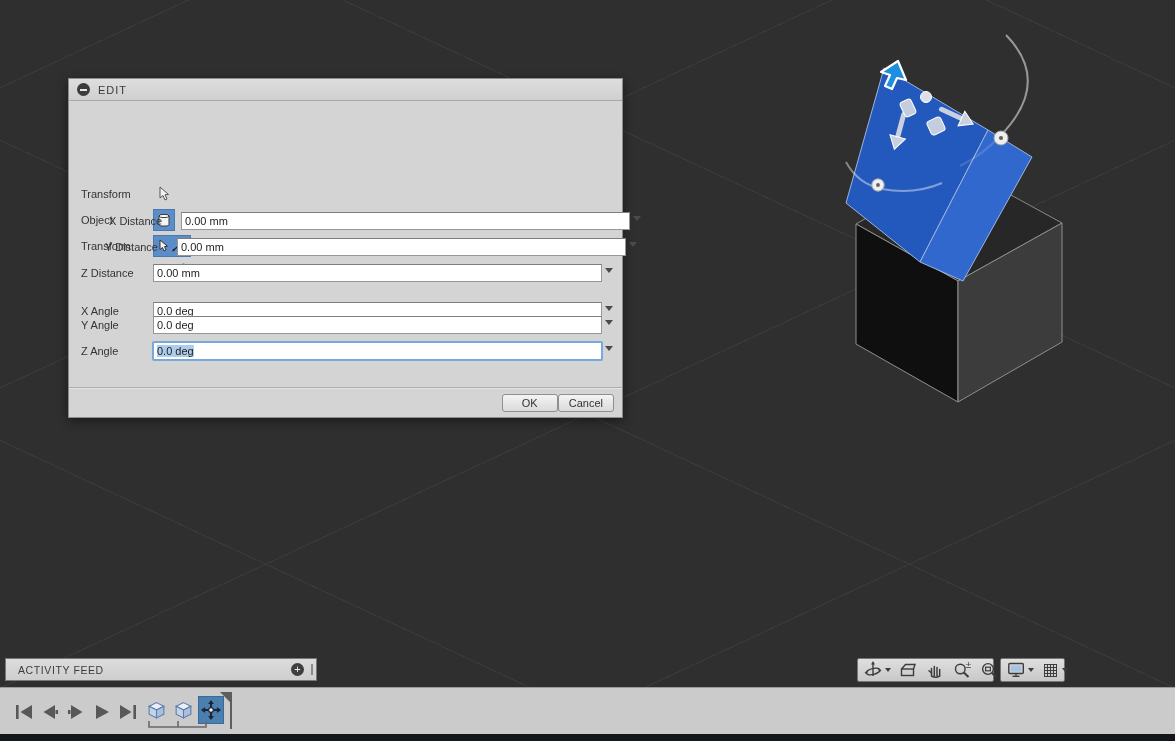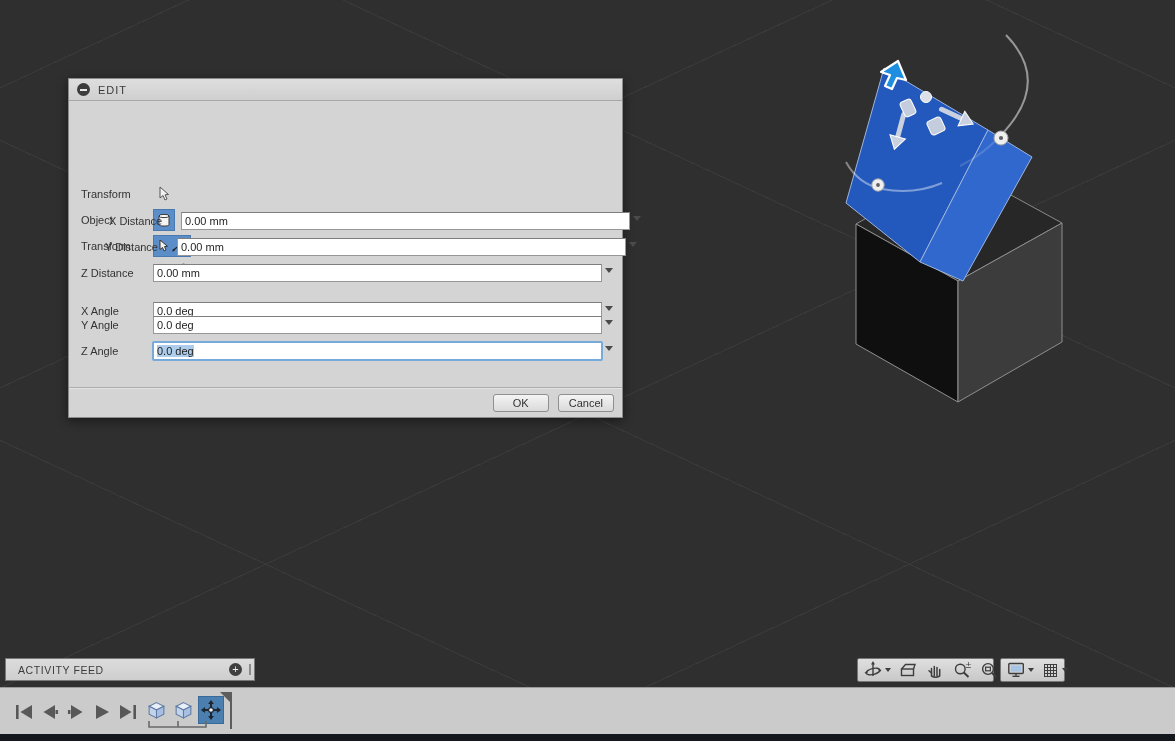--- a/index.html
+++ b/index.html
@@ -57,33 +57,33 @@
     border:2px solid #76a9dc;border-radius:2px;margin:-1px 0 0 -1px;
   }
   .input-box.focused .val{background:#aecdec;}
   .dd-arrow{
     position:absolute;left:536px;top:4px;width:0;height:0;cursor:pointer;
     border-left:4px solid transparent;border-right:4px solid transparent;border-top:5px solid #4a4a4a;
   }
   .dlg-footer{
     position:absolute;left:0;right:0;top:308px;height:31px;
     border-top:1px solid #adadad;box-shadow:inset 0 1px 0 #e3e3e3;
-    display:flex;align-items:center;justify-content:flex-end;gap:9px;padding-right:8px;box-sizing:border-box;
+    display:flex;align-items:center;justify-content:flex-end;padding-right:8px;box-sizing:border-box;
   }
   .dlg-btn{
     min-width:56px;height:18px;padding:0 10px;
     background:linear-gradient(#f4f4f4,#dadada);
     border:1px solid #8f8f8f;border-radius:3px;
     font-family:"Liberation Sans",sans-serif;font-size:11px;color:#333;cursor:pointer;
     display:flex;align-items:center;justify-content:center;box-sizing:border-box;
   }
 
   
   .activity-feed{
-    position:absolute;left:5px;top:658px;width:250px;height:23px;
+    position:absolute;left:5px;top:658px;width:312px;height:23px;
     background:linear-gradient(#dcdcdc,#cecece);border:1px solid #787878;box-sizing:border-box;
     display:flex;align-items:center;cursor:pointer;
   }
   .af-label{margin-left:12px;font-size:10.5px;letter-spacing:.6px;color:#3c3c3c;}
   .af-plus{
     margin-left:auto;width:13px;height:13px;border-radius:50%;background:#3f3f3f;
     color:#efefef;font-size:11px;line-height:12px;text-align:center;cursor:pointer;flex:0 0 auto;
   }
   .af-handle{width:2px;height:11px;background:#8a8a8a;margin:0 3px 0 7px;flex:0 0 auto;cursor:ew-resize;}
 

